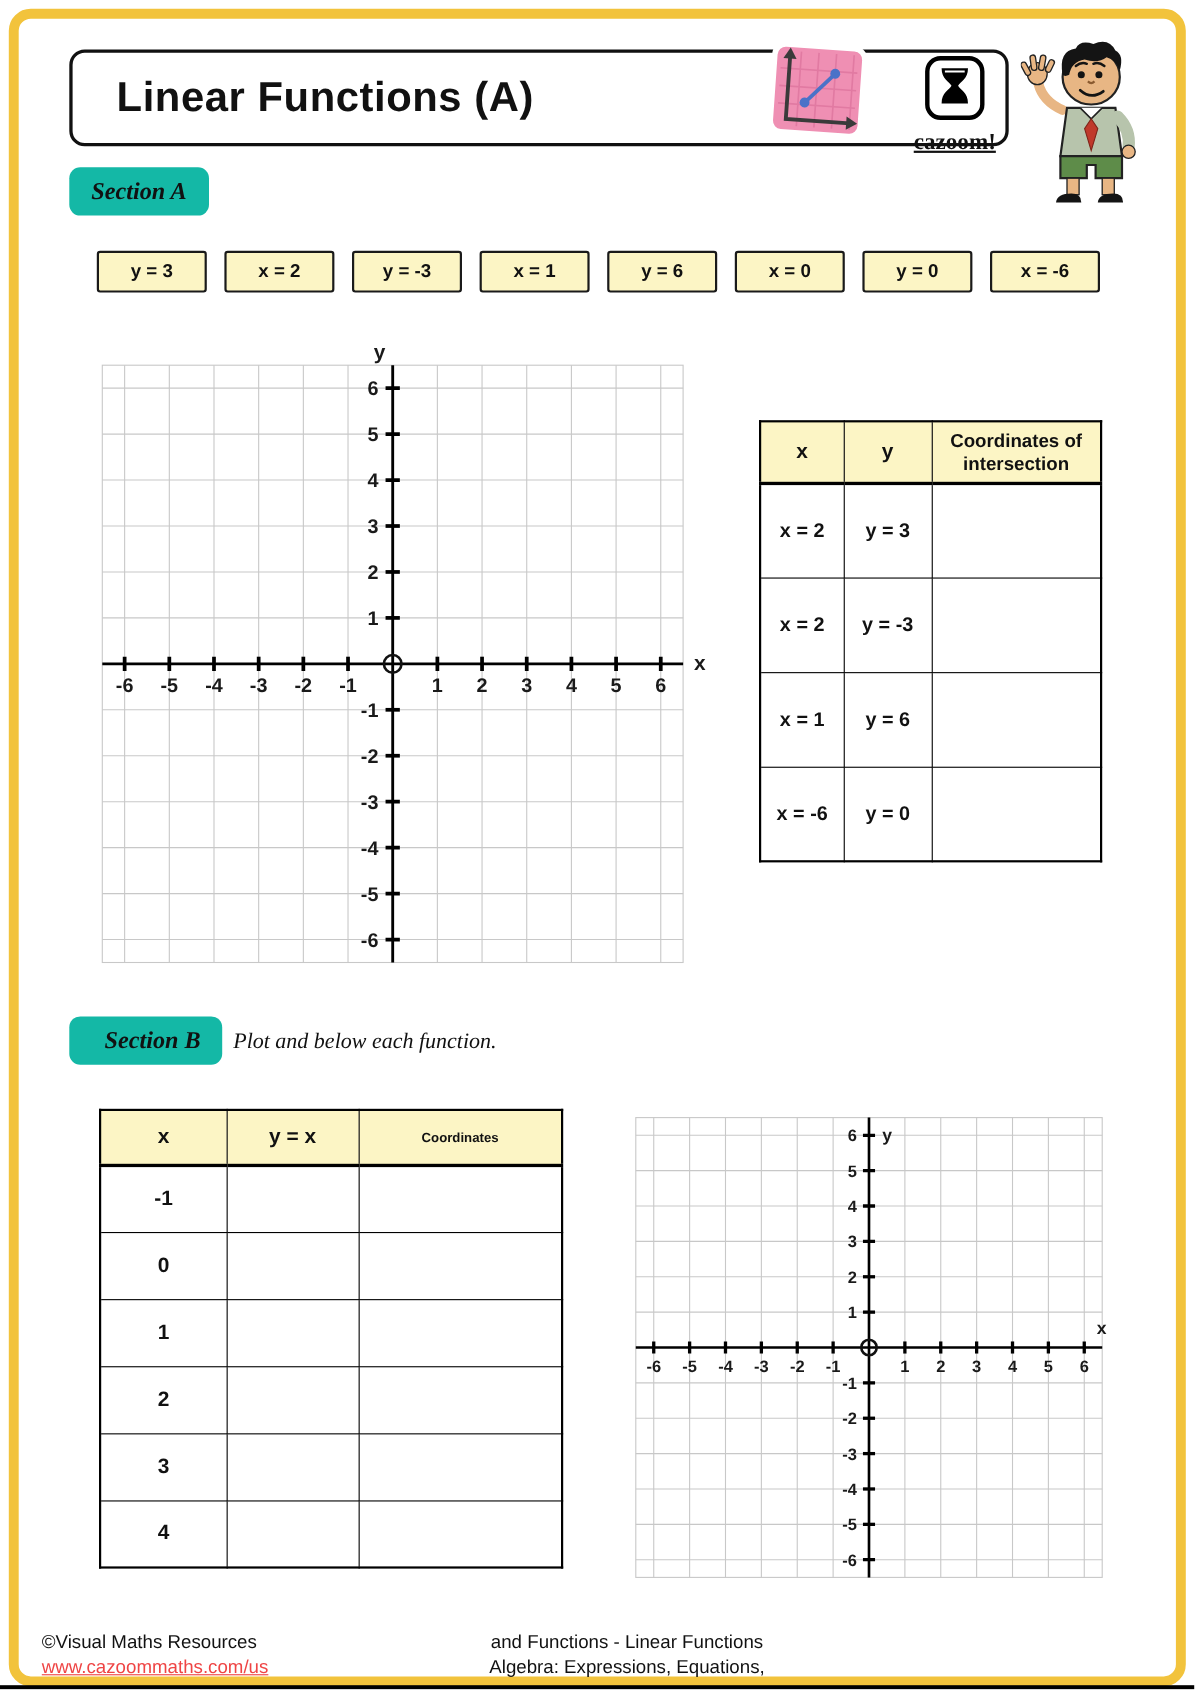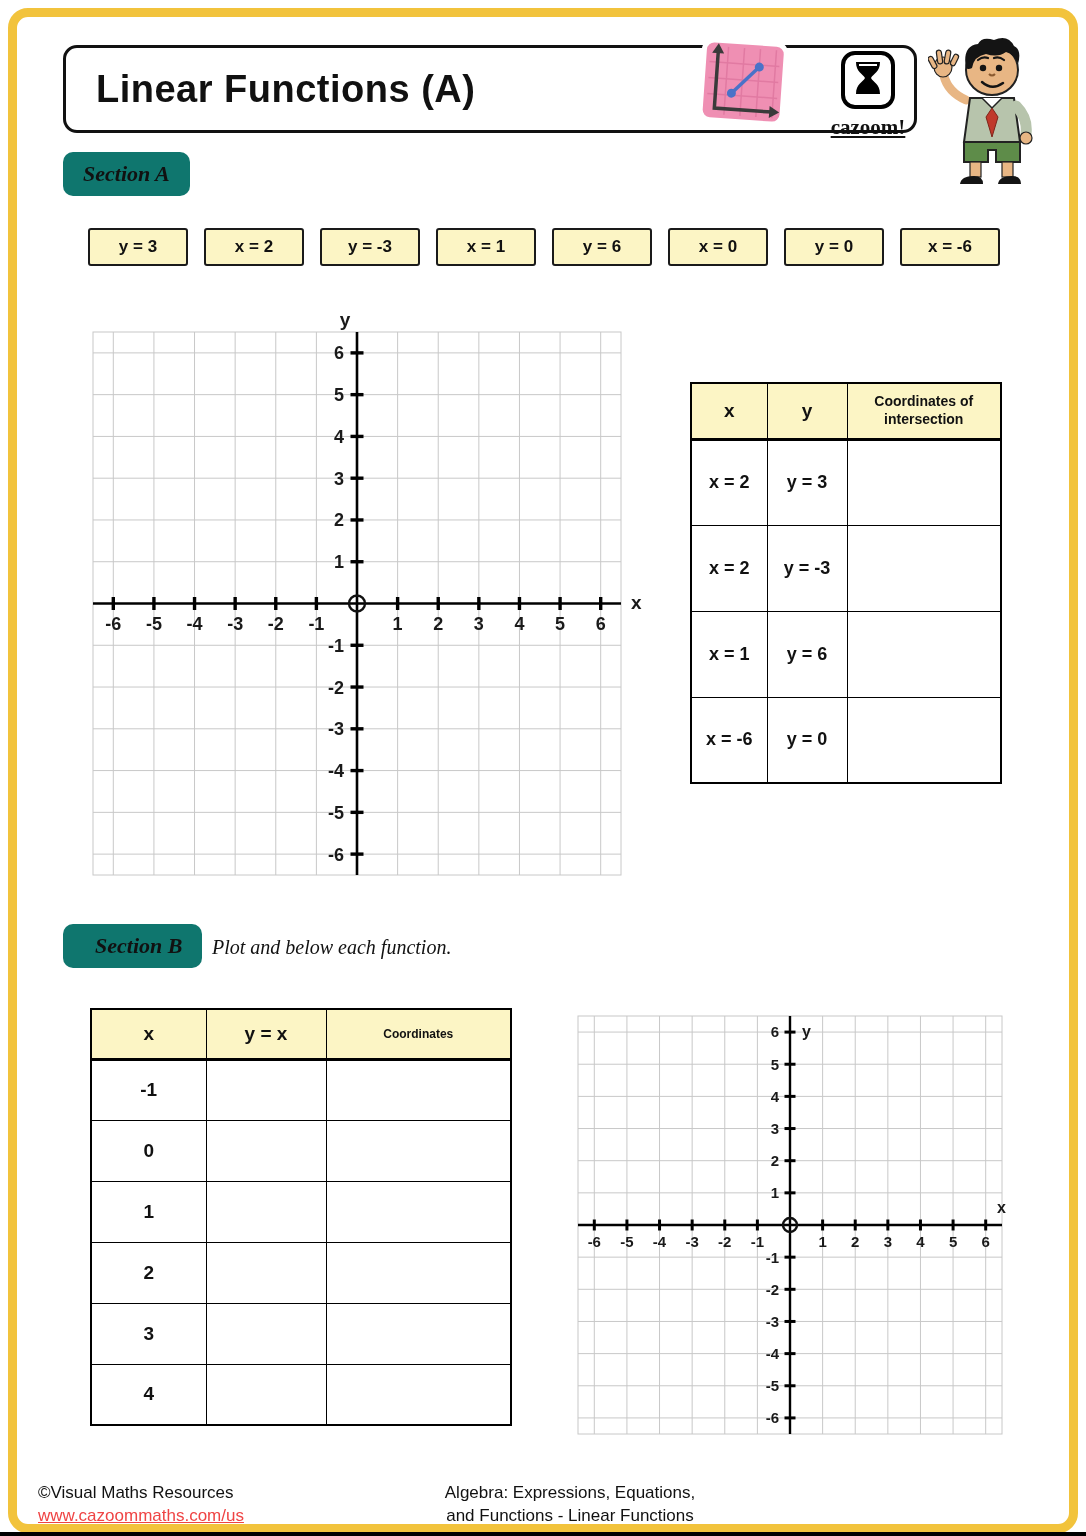--- a/index.html
+++ b/index.html
@@ -10,31 +10,31 @@
   }
   .page-border {
     position:absolute; left:8px; top:8px; right:8px; bottom:3px;
     border:9px solid #F2C33C; border-radius:20px; pointer-events:none;
   }
   .bottom-edge { position:absolute; left:0; bottom:0; width:100%; height:4px; background:#000; }
 
   .title-box {
     position:absolute; left:63px; top:45px; width:854px; height:88px;
     border:3px solid #111; border-radius:14px; background:#fff;
-    display:flex; align-items:center; padding-left:30px;
+    display:flex; align-items:center; padding-left:40px;
   }
   .title { font-size:38px; font-weight:bold; letter-spacing:0.5px; }
 
   .sticker { position:absolute; left:694px; top:36px; transform:rotate(4deg); }
   .logo { position:absolute; left:818px; top:50px; width:100px; text-align:center; }
   .logo-text { font-family:"Liberation Serif", serif; font-weight:bold; font-size:21px; margin-top:1px;text-decoration:underline; }
   .mascot { position:absolute; left:928px; top:34px; }
 
   .section-label {
-    position:absolute; background:#0f766e; border-radius:10px; padding:9px 20px;
+    position:absolute; background:#14b8a6; border-radius:10px; padding:9px 20px;
     font-family:"Liberation Serif", serif; font-style:italic; font-weight:bold; font-size:22px;
   }
   #sectionA-label { left:63px; top:152px; }
   #sectionB-label { left:63px; top:924px;padding-left:32px; }
   .instructions {
     position:absolute; font-family:"Liberation Serif", serif; font-style:italic; font-size:20px;
   }
   #sectionA-instr { left:210px; top:164px; }
   #sectionB-instr { left:212px; top:936px; }
 
@@ -47,21 +47,21 @@
   .grid1 { position:absolute; left:85px; top:302px; }
   .grid2 { position:absolute; left:572px; top:996px; }
 
   table.wtable { position:absolute; border-collapse:collapse; table-layout:fixed; background:#fff; border:2px solid #000; }
   .wtable th, .wtable td { border:1.5px solid #000; text-align:center; vertical-align:middle; }
   .wtable thead th { background:#FCF5C5; border-bottom:3.5px solid #000; font-weight:bold; }
 
   #tableA { left:690px; top:382px; }
   #tableA col.cA1 { width:76px; } #tableA col.cA2 { width:80px; } #tableA col.cA3 { width:154px; }
   #tableA thead th { height:56px; font-size:19px; }
-  #tableA thead th.small-h { font-size:14px; line-height:1.25; padding:0 6px; }
+  #tableA thead th.small-h { font-size:17px; line-height:1.25; padding:0 6px; }
   #tableA tbody td { height:86px; font-size:18px; font-weight:bold; }
 
   #tableB { left:90px; top:1008px; }
   #tableB col.cB1 { width:115px; } #tableB col.cB2 { width:120px; } #tableB col.cB3 { width:185px; }
   #tableB thead th { height:50px; font-size:19px; }
   #tableB thead th.med-h { font-size:12px;margin-top:30px; }
   #tableB tbody td { height:61px; font-size:19px; font-weight:bold; }
 
   .footer-left { position:absolute; left:38px; top:1482px; font-size:17px; line-height:1.35; }
   .footer-center { position:absolute; left:340px; top:1482px; width:460px; text-align:center; font-size:17px; line-height:1.35; }
@@ -395,22 +395,22 @@
       <circle cx="218" cy="229" r="7" fill="none" stroke="#111" stroke-width="2.4"></circle>
       <text x="434" y="217" text-anchor="end" font-size="16" font-family="&quot;Liberation Sans&quot;, sans-serif" font-weight="bold" fill="#1a1a1a">x</text>
       <text x="230" y="41.47692307692309" text-anchor="start" font-size="16" font-family="&quot;Liberation Sans&quot;, sans-serif" font-weight="bold" fill="#1a1a1a">y</text>
     </svg>
 
   <div class="footer-left">
     <div>©Visual Maths Resources</div>
     <a class="site" href="#">www.cazoommaths.com/us</a>
   </div>
   <div class="footer-center">
+    <div>and Functions - Linear Functions</div>
     <div>Algebra: Expressions, Equations,</div>
-    <div>and Functions - Linear Functions</div>
   </div>
   <div class="footer-right">
     <div>8.F.B.4</div>
     <div>HSF-LE.A.2</div>
   </div>
 
   <div class="bottom-edge"></div>
 </div>
 
 </body></html>

